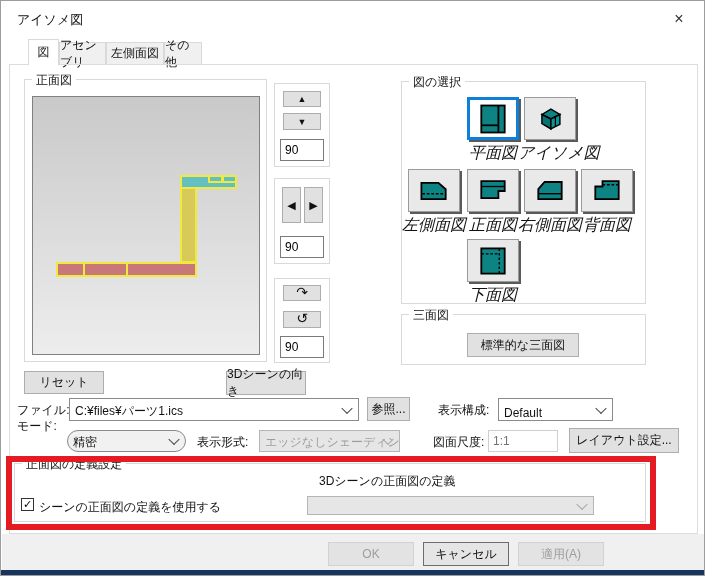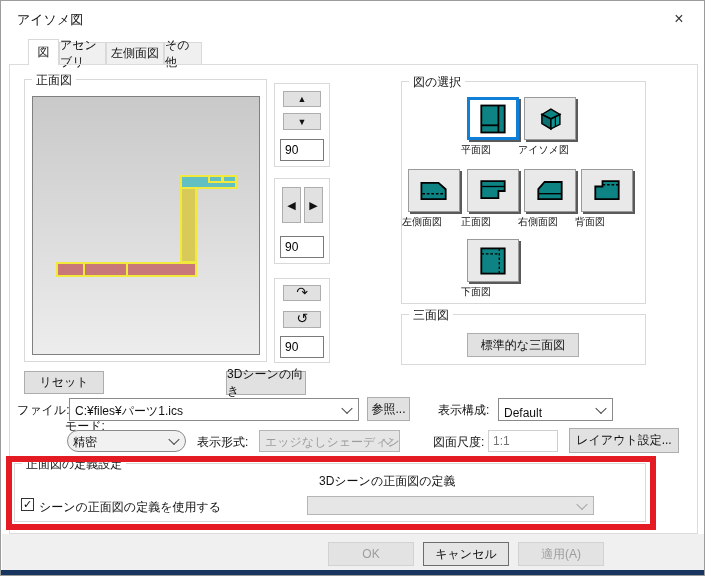--- a/index.html
+++ b/index.html
@@ -16,21 +16,21 @@
   .num.disabled{border-color:#cfcfcf;color:#737373;}
   .combo{position:absolute;box-sizing:border-box;background:#fff;border:1px solid #8a8a8a;display:flex;align-items:flex-end;padding:0 20px 0 5px;font-size:12px;overflow:hidden;white-space:nowrap;}
   .combo.gray{background:#f1f1f1;}
   .combo.disabled{background:#e6e6e6;border-color:#b5b5b5;color:#9d9d9d;}
   .chev{position:absolute;right:7px;top:50%;width:7px;height:7px;border-right:1.5px solid #4a4a4a;border-bottom:1.5px solid #4a4a4a;transform:translateY(-70%) rotate(45deg);}
   .combo.disabled .chev{border-color:#a7a7a7;}
   .panel{position:absolute;box-sizing:border-box;border:1px solid #d9d9d9;background:#fff;}
   .arrbtn{position:absolute;box-sizing:border-box;background:#e1e1e1;border:1px solid #adadad;display:flex;align-items:center;justify-content:center;color:#111;}
   .vbtn{position:absolute;box-sizing:border-box;width:52px;height:43px;background:#e9e9e9;border:1px solid #9a9a9a;box-shadow:2px 2px 0 #5a5a5a;display:flex;align-items:center;justify-content:center;}
   .vbtn.selected{background:#fff;border:3px solid #0f7fd7;}
-  .vlabel{position:absolute;box-sizing:border-box;width:64px;font-size:10px;white-space:nowrap;}
+  .vlabel{position:absolute;box-sizing:border-box;width:64px;text-align:center;font-size:16px;white-space:nowrap;font-style:italic;}
   .tab{position:absolute;box-sizing:border-box;background:#f0f0f0;border:1px solid #d9d9d9;border-bottom:none;display:flex;align-items:center;justify-content:center;font-size:12px;}
   .tab.active{background:#fff;z-index:3;}
   .shape{position:absolute;box-sizing:border-box;border:2px solid #f2e93d;}
   .canvas{position:absolute;box-sizing:border-box;border:1px solid #808080;background:linear-gradient(#c9c9c9,#ededed);}
   .checkbox{position:absolute;box-sizing:border-box;width:13px;height:13px;border:1px solid #333;background:#fff;display:flex;align-items:center;justify-content:center;font-size:11px;line-height:11px;color:#000;}
   .redbox{position:absolute;box-sizing:border-box;border:6px solid #e51b24;background:transparent;z-index:5;pointer-events:none;}
   .footer{position:absolute;background:#f0f0f0;}
   .navy{position:absolute;background:#18355f;}
   .pageborder{position:absolute;box-sizing:border-box;border:1px solid #dcdcdc;}
 </style>
@@ -161,21 +161,21 @@
     <span>C:¥files¥パーツ1.ics</span>
     <span class="chev"></span>
   </div>
   <div class="btn" style="left:366px;top:396px;width:43px;height:24px;">参照...</div>
   <div class="lbl" style="left:437px;top:401px;">表示構成:</div>
   <div class="combo" style="left:497px;top:397px;width:115px;height:23px;">
     <span>Default</span>
     <span class="chev"></span>
   </div>
 
-  <div class="lbl" style="left:16px;top:417px;margin-left:48px;">モード:</div>
+  <div class="lbl" style="left:16px;top:417px;">モード:</div>
   <div class="combo gray" style="left:66px;top:429px;width:119px;height:22px;border-radius:11px;">
     <span>精密</span>
     <span class="chev"></span>
   </div>
   <div class="lbl" style="left:196px;top:433px;">表示形式:</div>
   <div class="combo disabled" style="left:258px;top:429px;width:141px;height:22px;">
     <span>エッジなしシェーディング</span>
     <span class="chev"></span>
   </div>
   <div class="lbl" style="left:432px;top:433px;">図面尺度:</div>

